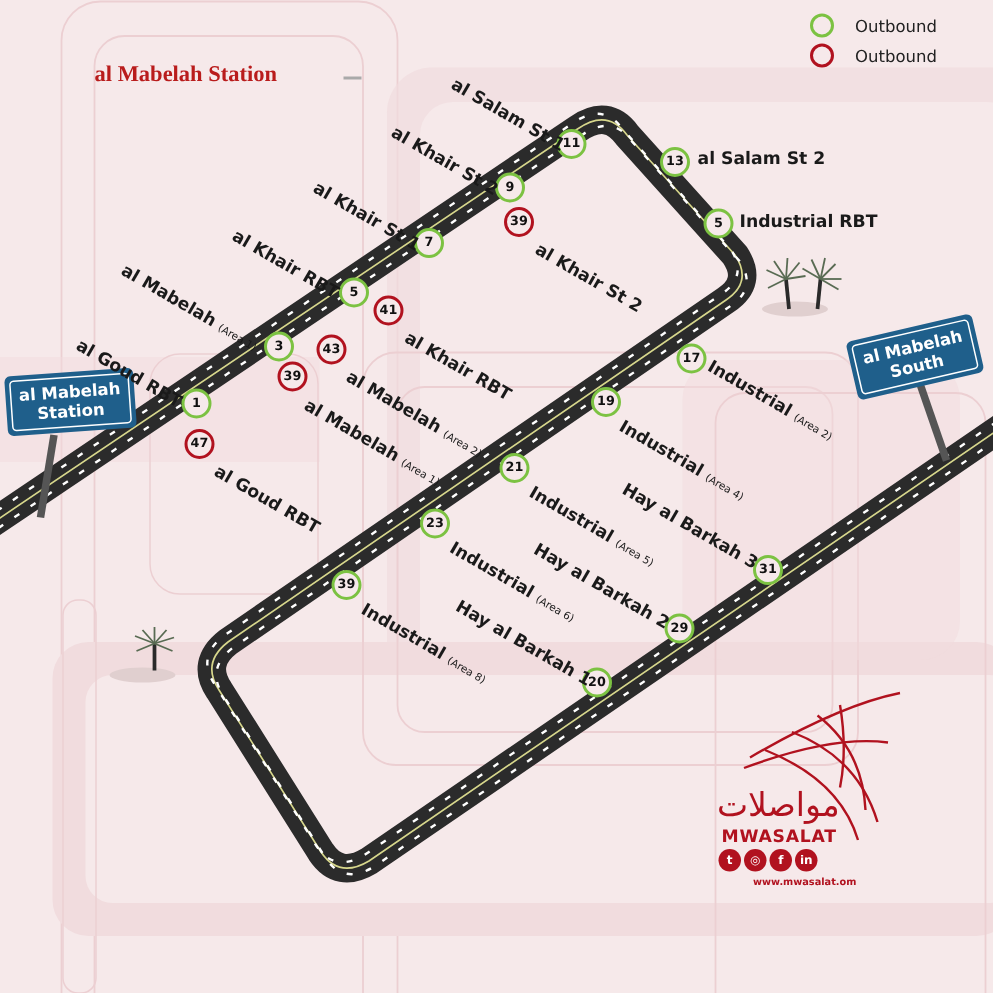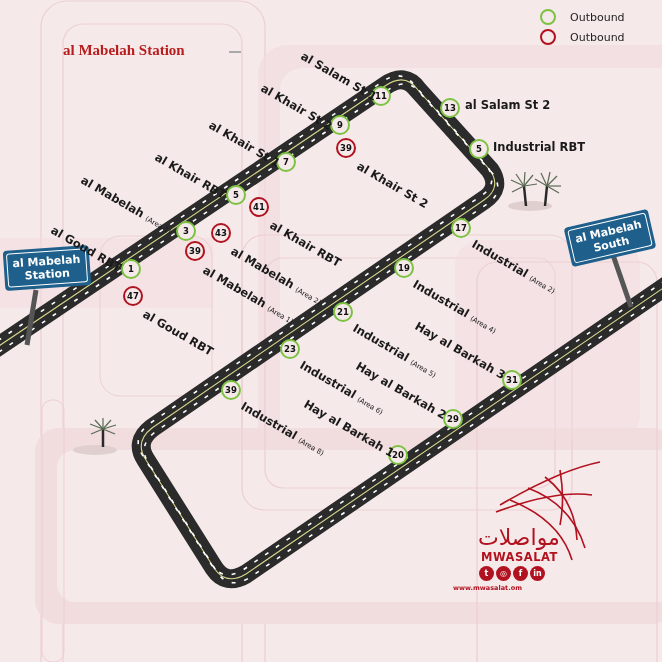--- a/index.html
+++ b/index.html
@@ -19,21 +19,21 @@
   .stop.in { border-color: #b1121f; }
   .lbl { position: absolute; font-size: 11.5px; font-weight: bold; color: #1a1a1a; white-space: nowrap; font-family: "DejaVu Sans", sans-serif; transform-origin: 0 50%; }
   .lbl small { font-size: 7px; font-weight: normal; }
   .lbl.flat { transform: none; }
   .sign { position: absolute; background: #1f5f8b; color: #fff; font-weight: bold; font-size: 11px; text-align: center; border-radius: 4px; padding: 3px; font-family: "DejaVu Sans", sans-serif; line-height: 13px; }
   .sign .inner { border: 1.2px solid #fff; border-radius: 3px; padding: 3px 5px; }
   .brand-ar { position: absolute; left: 478px; top: 525px; font-size: 22px; font-weight: normal; color: #b1121f; font-family: "DejaVu Sans", sans-serif; }
   .brand-en { position: absolute; left: 481px; top: 550px; font-size: 11.5px; font-weight: bold; color: #b1121f; letter-spacing: 0.5px; font-family: "DejaVu Sans", sans-serif; }
   .socials { position: absolute; left: 479px; top: 566px; display: flex; gap: 2px; }
   .soc { width: 15px; height: 15px; border-radius: 50%; background: #b1121f; color: #fff; font-size: 8px; font-weight: bold; display: flex; align-items: center; justify-content: center; font-family: "DejaVu Sans", sans-serif; }
-  .brand-url { position: absolute; left: 453px; top: 584px; font-size: 6.5px; font-weight: bold; color: #b1121f; font-family: "DejaVu Sans", sans-serif; }
+  .brand-url { position: absolute; left: 502px; top: 584px; font-size: 6.5px; font-weight: bold; color: #b1121f; font-family: "DejaVu Sans", sans-serif; }
 </style>
 </head>
 <body>
 
 <div class="map">
 
   <svg class="layer" width="662" height="662">
     <rect x="41" y="1" width="224" height="700" rx="26" fill="none" stroke="#eccfd2" stroke-width="1.2"></rect>
     <rect x="63" y="24" width="179" height="700" rx="20" fill="none" stroke="#eccfd2" stroke-width="1.2"></rect>
     <rect x="258" y="45" width="440" height="450" rx="30" fill="#f1dcde" opacity="0.7"></rect>
@@ -134,21 +134,21 @@
   </div>
 
   <div class="stop out" style="left:131px;top:269px">1</div>
   <div class="stop out" style="left:186px;top:231px">3</div>
   <div class="stop out" style="left:236px;top:195px">5</div>
   <div class="stop out" style="left:286px;top:162px">7</div>
   <div class="stop out" style="left:340px;top:125px">9</div>
   <div class="stop out" style="left:381px;top:96px">11</div>
   <div class="stop out" style="left:450px;top:108px">13</div>
   <div class="stop out" style="left:479px;top:149px">5</div>
-  <div class="stop out" style="left:461px;top:228px">17</div>
+  <div class="stop out" style="left:461px;top:239px">17</div>
   <div class="stop out" style="left:404px;top:268px">19</div>
   <div class="stop out" style="left:343px;top:312px">21</div>
   <div class="stop out" style="left:290px;top:349px">23</div>
   <div class="stop out" style="left:231px;top:390px">39</div>
   <div class="stop out" style="left:398px;top:455px">20</div>
   <div class="stop out" style="left:453px;top:419px">29</div>
   <div class="stop out" style="left:512px;top:380px">31</div>
   <div class="stop in" style="left:346px;top:148px">39</div>
   <div class="stop in" style="left:259px;top:207px">41</div>
   <div class="stop in" style="left:221px;top:233px">43</div>

